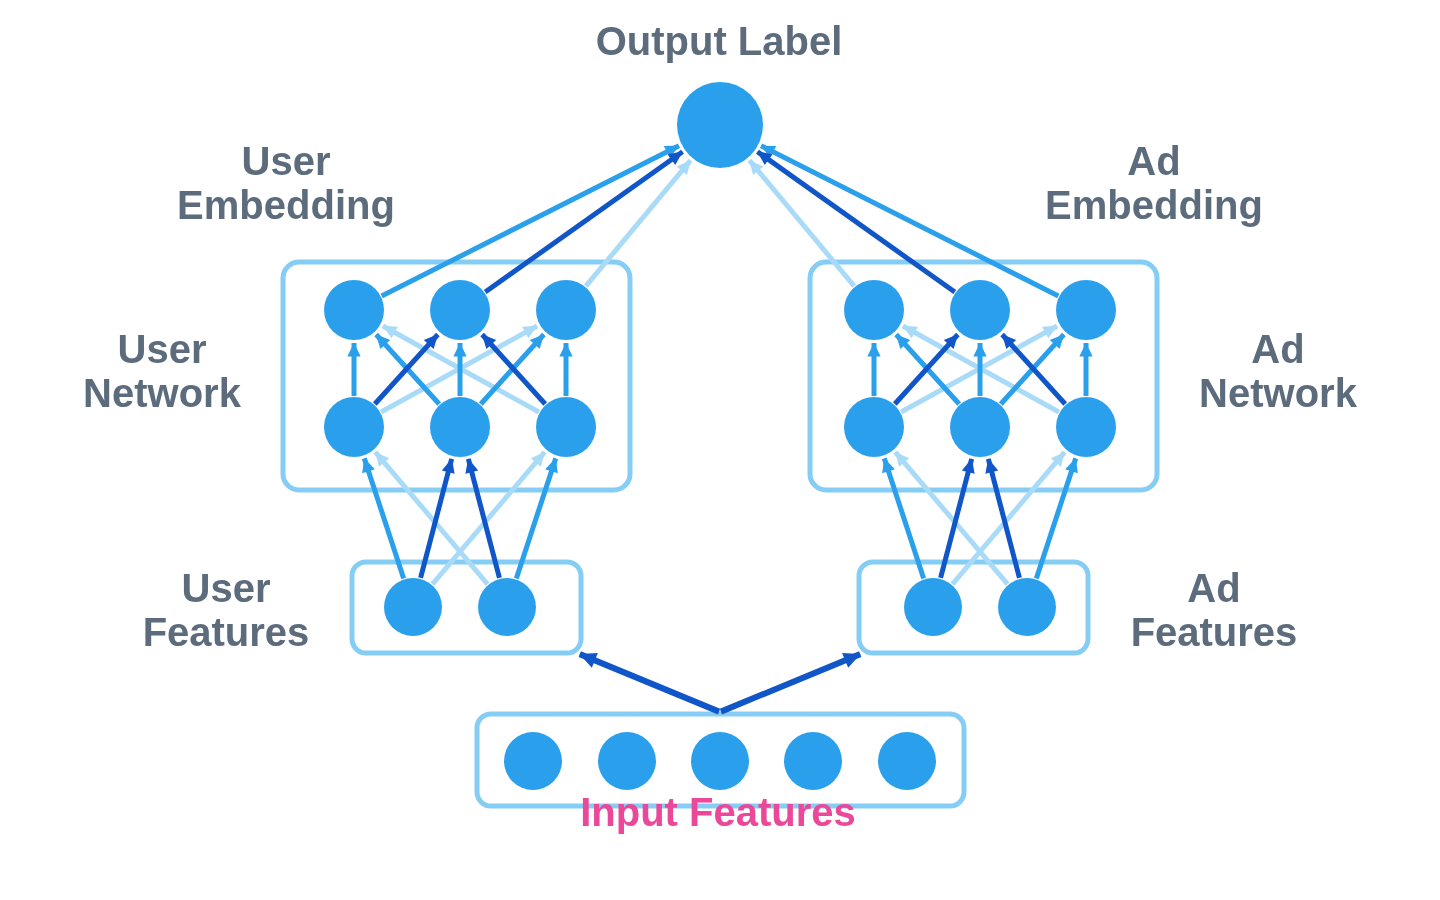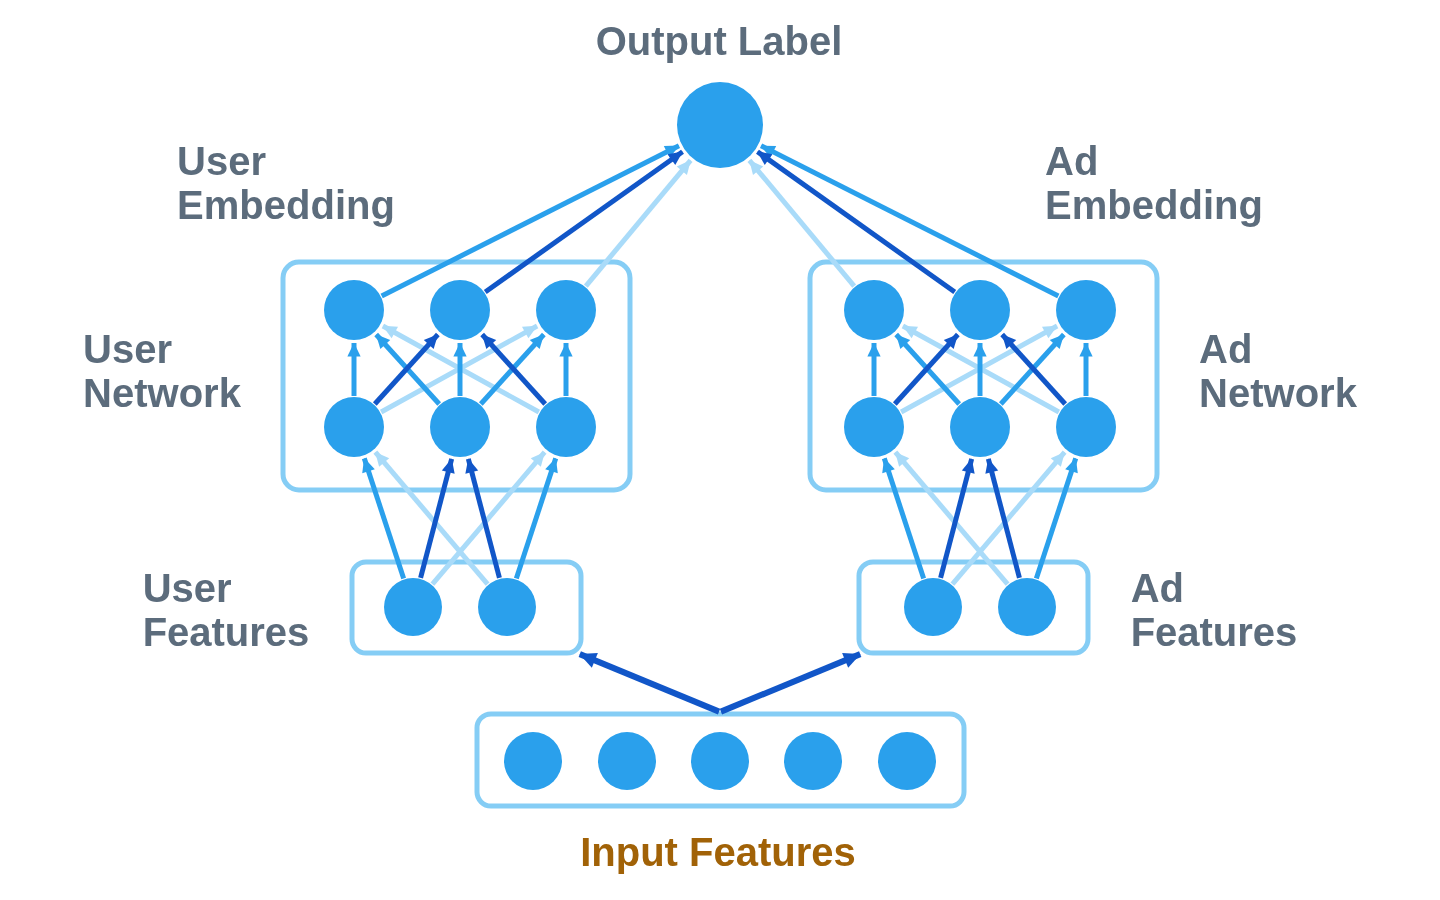--- a/index.html
+++ b/index.html
@@ -19,20 +19,21 @@
     position: absolute;
     left: 0;
     top: 0;
   }
   .lbl {
     position: absolute;
     transform: translate(-50%, -50%);
     font-weight: bold;
     font-size: 40px;
     line-height: 1.1;
+    text-align: center;
     white-space: pre-line;
     letter-spacing: 0px;
     user-select: none;
   }
 </style>
 </head>
 <body>
 
 <div class="stage">
   <svg id="diagram-svg" width="1440" height="900" viewBox="0 0 1440 900">
@@ -120,14 +121,14 @@
   <div class="lbl" style="left: 1154px; top: 183px; color: rgb(92, 108, 124);">Ad
 Embedding</div>
   <div class="lbl" style="left: 162px; top: 371px; color: rgb(92, 108, 124);">User
 Network</div>
   <div class="lbl" style="left: 1278px; top: 371px; color: rgb(92, 108, 124);">Ad
 Network</div>
   <div class="lbl" style="left: 226px; top: 610px; color: rgb(92, 108, 124);">User
 Features</div>
   <div class="lbl" style="left: 1214px; top: 610px; color: rgb(92, 108, 124);">Ad
 Features</div>
-  <div class="lbl" style="left: 718px; top: 852px; color: #a16207;">Input Features</div>
+  <div class="lbl" style="left: 718px; top: 812px; color: #ec4899;">Input Features</div>
 </div>
 
 </body></html>

